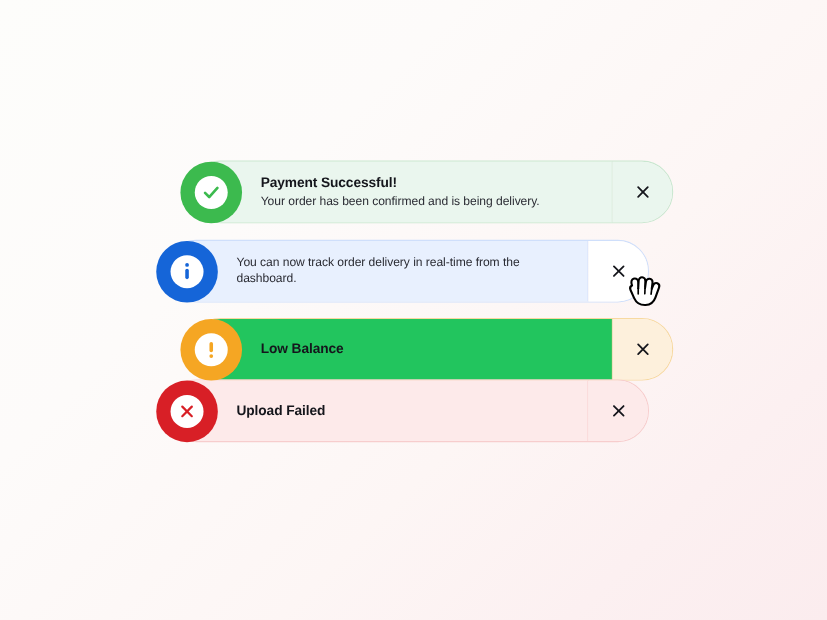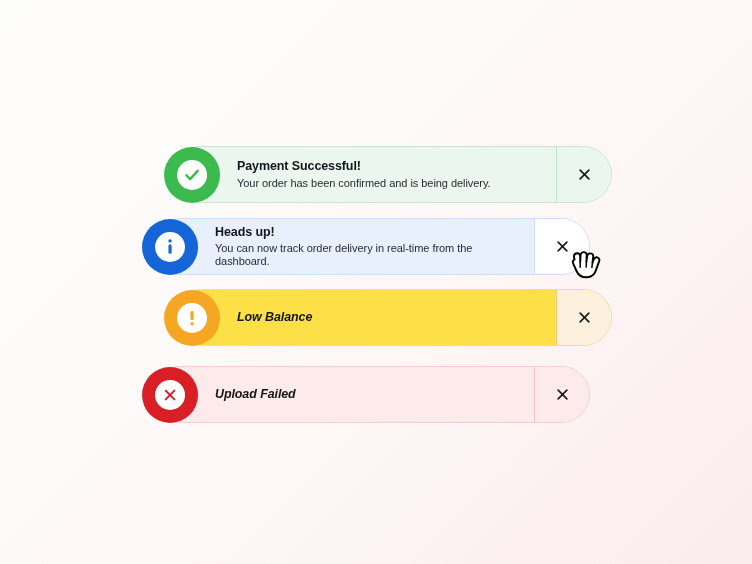--- a/index.html
+++ b/index.html
@@ -105,34 +105,34 @@
   .t-success .toast-body{ background:#eaf6ee; border-right-color:#c6e4cd; }
   .t-success .close-btn { background:#eaf6ee; }
   .t-success .badge     { background:#3cba4e; }
 
   .t-info               { border-color:#cfdffb; }
   .t-info .toast-body   { background:#e8f0fe; border-right-color:#cddcf8; }
   .t-info .close-btn    { background:#ffffff; }
   .t-info .badge        { background:#1565d8; }
 
   .t-warning            { border-color:#f7d9a0; }
-  .t-warning .toast-body{ background:#fde047; border-right-color:#f3c97f;font-style:italic; }
+  .t-warning .toast-body{ background:#22c55e; border-right-color:#f3c97f; }
   .t-warning .close-btn { background:#fdf0dc; }
   .t-warning .badge     { background:#f5a623; }
 
   .t-error              { border-color:#f7cdcd; }
   .t-error .toast-body  { background:#fdeaea; border-right-color:#f5c3c3; }
   .t-error .close-btn   { background:#fdeaea; }
   .t-error .badge       { background:#d81f26; }
 
   
   #toast-success { left:172px;  top:146px; width:440px; height:57px; }
   #toast-info    { left:150px;  top:218px; width:440px; height:57px; }
   #toast-warning { left:172px;  top:289px; width:440px; height:57px; }
-  #toast-error   { left:150px;  top:366px; width:440px; height:57px;font-style:italic; }
+  #toast-error   { left:150px;  top:345px; width:440px; height:57px; }
 
   #toast-error   { width:440px; }
   #toast-error .close-btn { width:54px; }
 
   
   #cursor {
     position:absolute;
     left:568px; top:243px;
     width:34px; height:40px;
     z-index:20;
@@ -173,21 +173,20 @@
     <div class="badge">
       <span class="badge-inner">
         <svg width="16" height="18" viewBox="0 0 16 20">
           <circle cx="8" cy="3.2" r="1.9" fill="#1565d8"></circle>
           <rect x="6.2" y="7" width="3.6" height="10.5" rx="1.8" fill="#1565d8"></rect>
         </svg>
       </span>
     </div>
     <div class="toast-body">
       <div class="toast-text">
-        <div class="toast-title">Heads up!</div>
         <div class="toast-msg">You can now track order delivery in real-time from the dashboard.</div>
       </div>
     </div>
     <div class="close-btn">
       <span>
         <svg width="15" height="15" viewBox="0 0 24 24" fill="none" stroke="#15161c" stroke-width="2.6" stroke-linecap="round">
           <line x1="5" y1="5" x2="19" y2="19"></line>
           <line x1="19" y1="5" x2="5" y2="19"></line>
         </svg>
       </span>

